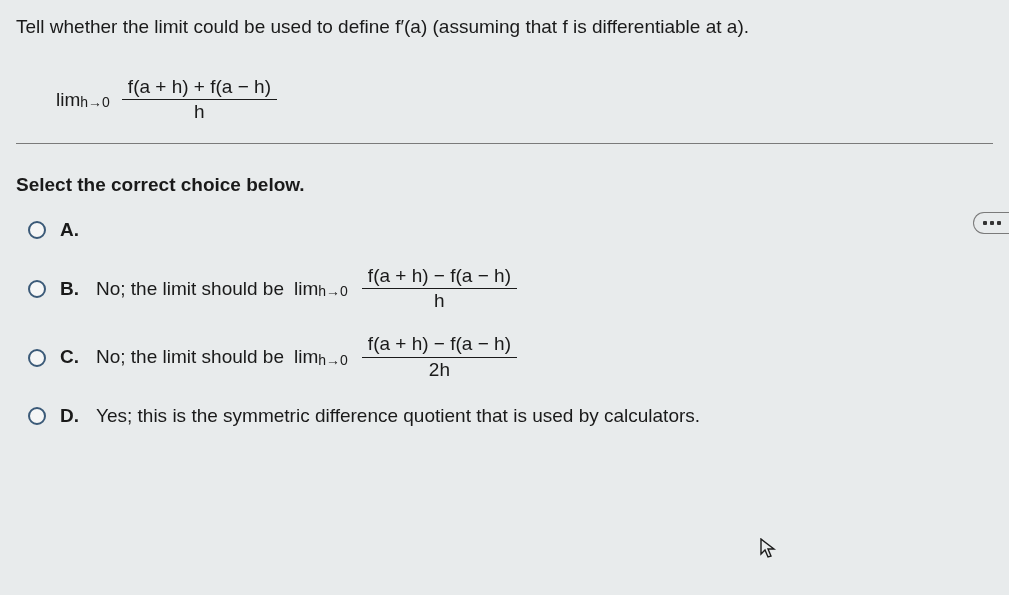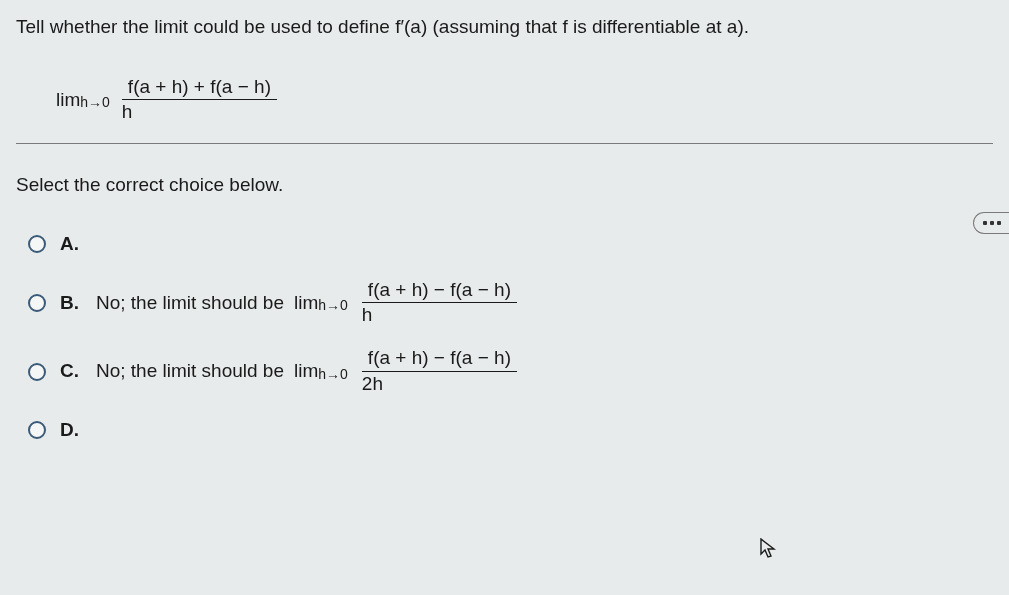--- a/index.html
+++ b/index.html
@@ -26,21 +26,21 @@
       display: inline-flex;
       flex-direction: row;
       align-items: flex-end;
       line-height: 1.1;
       font-size: 19px;
     }
     .lim-sub { font-size: 14px; }
     .frac {
       display: inline-flex;
       flex-direction: column;
-      align-items: flex-start;
+      align-items: center;
       line-height: 1.1;
       margin: 0 4px;
     }
     .frac .num { border-bottom: 1px solid #1a1a1a; padding: 0 6px 2px; }
     .frac .den { padding-top: 2px; }
     hr.divider {
       border: none;
       border-top: 1px solid #7a7a7a;
       margin: 18px 0 28px 0;
       width: 100%;
@@ -57,21 +57,21 @@
       border-bottom-left-radius: 11px;
       background: #e8ebec;
       display: flex;
       align-items: center;
       justify-content: center;
       gap: 3px;
     }
     .dots-tab span {
       width: 4px; height: 4px; background: #333; border-radius: 1px; display: inline-block;
     }
-    .prompt { margin-bottom: 32px; }
+    .prompt { margin-bottom: 18px; font-weight: bold; }
     .choice {
       display: flex;
       align-items: center;
       gap: 14px;
       margin-bottom: 22px;
       padding-left: 12px;
     }
     .radio {
       width: 18px; height: 18px; border: 2px solid #3b5a78; border-radius: 50%;
       flex-shrink: 0;
@@ -147,19 +147,20 @@
     <span class="frac">
       <span class="num">f(a + h) − f(a − h)</span>
       <span class="den">2h</span>
     </span>
   </span>
 </div>
 
 <div class="choice" style="margin-bottom:0;">
   <div class="radio"></div>
   <span class="choice-label">D.</span>
+  <span class="choice-body">Yes; this is the symmetric difference quotient that is used by calculators.</span>
 </div>
 
 <div class="cursor">
   <svg width="18" height="22" viewBox="0 0 18 22">
     <path d="M1 1 L1 16 L5 12 L8 19 L11 18 L8 11 L14 11 Z" fill="none" stroke="#1a1a1a" stroke-width="1.4"></path>
   </svg>
 </div>
 
 </body></html>

